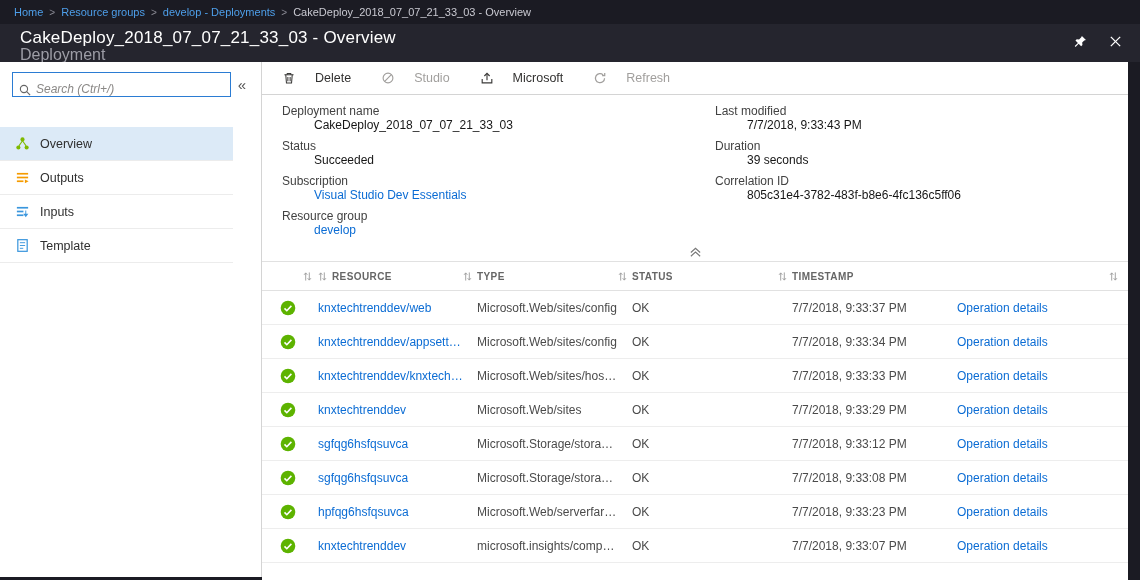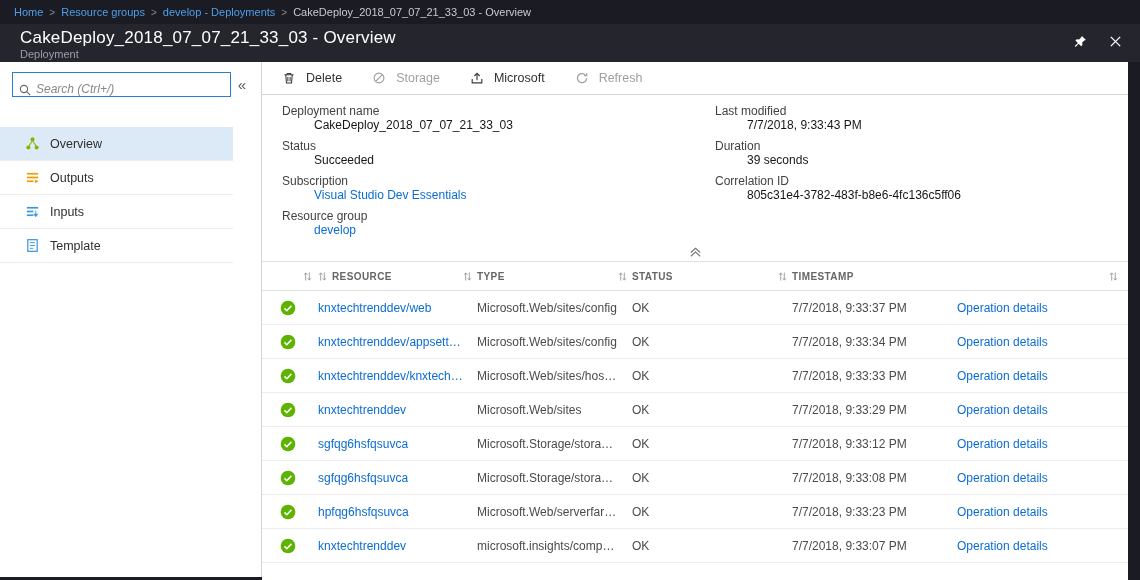--- a/index.html
+++ b/index.html
@@ -10,50 +10,50 @@
   .breadcrumb-bar { height:24px; background:var(--topbar-bg,#1b1b23); display:flex; align-items:center;
     padding:0 14px; font-size:11px; }
   .bc-item { color:var(--breadcrumb-link,#4e9fea); cursor:pointer; white-space:nowrap; }
   .bc-item.current { color:#c9c9d1; cursor:default; }
   .bc-sep { color:#8a8a94; margin:0 6px; font-size:10px; }
 
   
   .title-bar { height:38px; background:var(--titlebar-bg,#25252e); color:#fff; display:flex;
     justify-content:space-between; align-items:flex-start; padding:3px 18px 0 20px; }
   .title-bar h1 { font-size:17px; font-weight:400; line-height:22px; letter-spacing:.2px; }
-  .subtitle { font-size:11px; color:#9d9da6; line-height:11px; }
+  .subtitle { font-size:16px; color:#9d9da6; line-height:11px; }
   .header-actions { display:flex; gap:22px; margin-top:8px; }
   .hicon { cursor:pointer; display:inline-flex; }
 
   
   .content { display:flex; height:518px; position:relative; }
   .right-strip { width:12px; background:var(--edge-bg,#1b1b23); flex:0 0 auto; }
   .bottom-strip { position:absolute; left:0; bottom:0; width:262px; height:3px;
     background:var(--edge-bg,#1b1b23); z-index:5; }
 
   
   .sidebar { width:262px; flex:0 0 auto; border-right:1px solid #d4d4d4; background:#fff; padding-top:10px; }
   .search-row { display:flex; align-items:center; padding:0 8px 0 12px; }
   .search-box { flex:1; height:25px; border:1px solid #2b7cd3; display:flex; align-items:flex-end;
     padding:0 6px; background:#fff; }
   .search-box input { border:none; outline:none; flex:1; font-size:12px; font-style:italic;
     color:#333; margin-left:5px; font-family:inherit; min-width:0; }
   .search-box input::placeholder { color:#8a8886; font-style:italic; }
   .collapse-btn { width:22px; text-align:center; color:#555; font-size:15px; cursor:pointer; user-select:none; }
   .nav { margin-top:30px; width:233px; }
-  .nav-item { height:34px; display:flex; align-items:center; gap:10px; padding-left:24px;
+  .nav-item { height:34px; display:flex; align-items:center; gap:10px; padding-left:14px;
     border-bottom:1px solid #ececec; font-size:12.5px; color:#2f2f2f; cursor:pointer; }
   .nav-item.selected { background:var(--selected-bg,#dceaf7); }
   .nav-icon { display:inline-flex; width:16px; justify-content:center; }
 
   
   .main { flex:1; min-width:0; background:#fff; }
   .toolbar { height:33px; display:flex; align-items:center; gap:30px; padding-left:20px;
     border-bottom:1px solid #d4d4d4; }
-  .tbtn { display:flex; align-items:center; gap:10px; font-size:12.5px; color:#323130; cursor:pointer; }
+  .tbtn { display:flex; align-items:center; gap:19px; font-size:12.5px; color:#323130; cursor:pointer; }
   .tbtn.disabled { color:#a19f9d; cursor:default; }
 
   .essentials { display:grid; grid-template-columns:1fr 1fr; padding:9px 20px 0 20px;gap:40px; }
   .field { margin-bottom:6px; }
   .f-label { font-size:12px; line-height:14px; color:#424242; }
   .f-value { font-size:12px; line-height:15px; color:#161616; white-space:nowrap;margin-left:32px; }
   .f-value.link { color:var(--accent,#0b6cd4); cursor:pointer; }
 
   .collapse-essentials { text-align:center; height:14px; cursor:pointer; }
 
@@ -194,21 +194,21 @@
           </span>
           <span>Delete</span>
         </div>
         <div class="tbtn disabled">
           <span style="display:inline-flex;">
             <svg width="14" height="14" viewBox="0 0 16 16" fill="none" stroke="#a19f9d" stroke-width="1.3">
               <circle cx="8" cy="8" r="5.6"></circle>
               <line x1="4.2" y1="11.8" x2="11.8" y2="4.2"></line>
             </svg>
           </span>
-          <span>Storage</span>
+          <span>Studio</span>
         </div>
         <div class="tbtn">
           <span style="display:inline-flex;">
             <svg width="14" height="14" viewBox="0 0 16 16" fill="none" stroke="#3b3a39" stroke-width="1.3">
               <path d="M8 10.5V3"></path>
               <path d="M5 5.7L8 2.6l3 3.1"></path>
               <path d="M2.5 9.2v4.3h11V9.2"></path>
             </svg>
           </span>
           <span>Microsoft</span>

